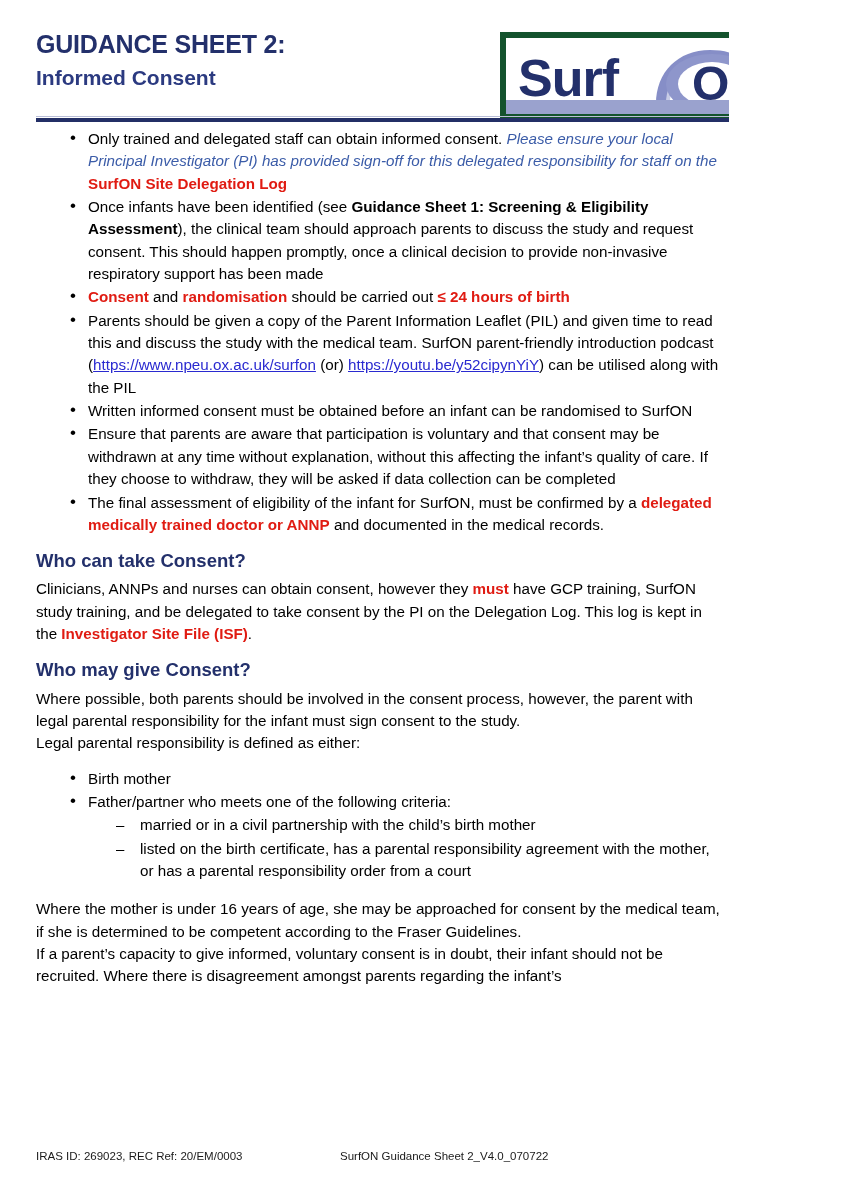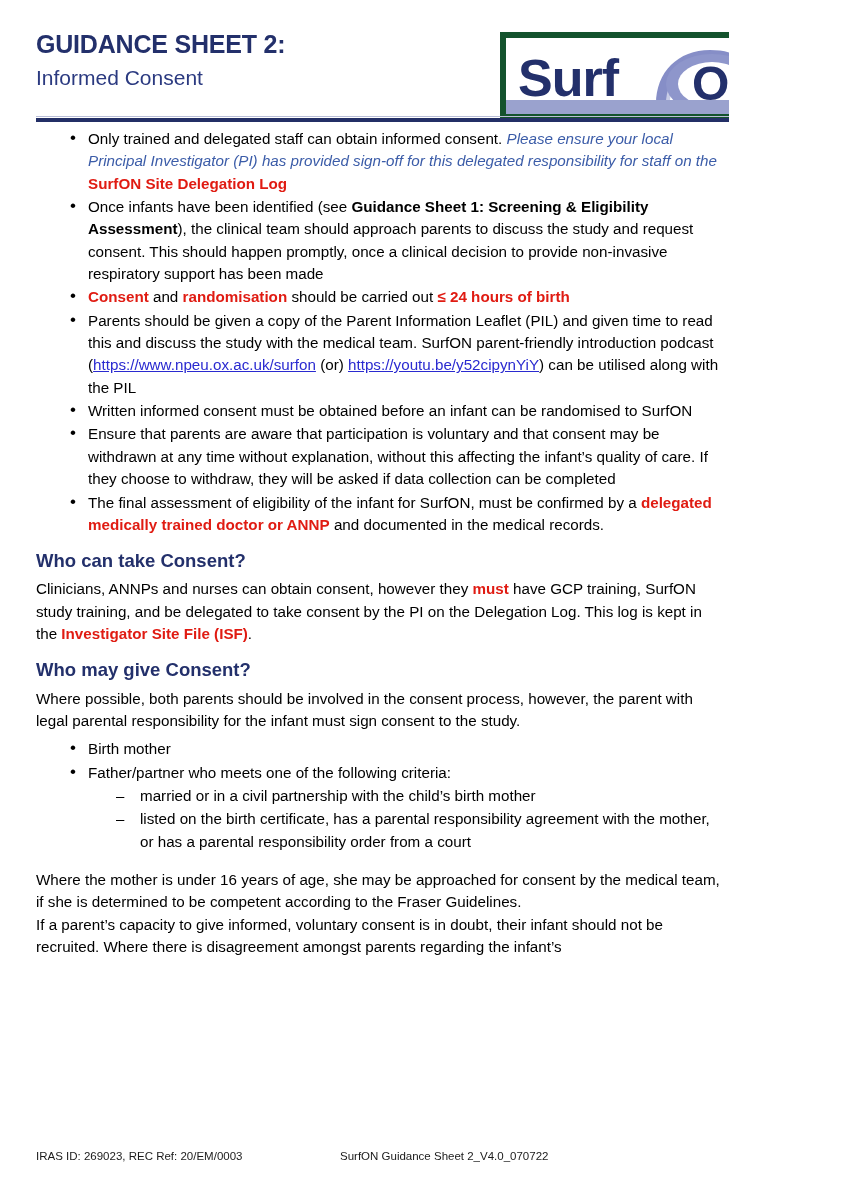--- a/index.html
+++ b/index.html
@@ -37,21 +37,21 @@
   .doc-title {
     font-size: 25px;
     font-weight: bold;
     color: #23306b;
     letter-spacing: -0.2px;
     line-height: 1.15;
     margin: 0;
   }
   .doc-subtitle {
     font-size: 21px;
-    font-weight: normal;
+    font-weight: bold;
     color: #2b3a80;
     line-height: 1.2;
     margin: 6px 0 0 0;
   }
 
   
   .logo {
     position: absolute;
     right: 2px;
     top: 2px;
@@ -235,22 +235,23 @@
         <li><span>Written informed consent must be obtained before an infant can be randomised to SurfON</span></li>
         <li><span>Ensure that parents are aware that participation is voluntary and that consent may be withdrawn at any time without explanation, without this affecting the infant’s quality of care. If they choose to withdraw, they will be asked if data collection can be completed</span></li>
         <li><span>The final assessment of eligibility of the infant for SurfON, must be confirmed by a </span><span class="red-b">delegated medically trained doctor or ANNP</span><span> and documented in the medical records.</span></li>
       </ul>
 
     <div class="h2">Who can take Consent?</div>
     <p class="para" id="who-can-take-para"><span>Clinicians, ANNPs and nurses can obtain consent, however they </span><span class="red-b">must</span><span> have GCP training, SurfON study training, and be delegated to take consent by the PI on the Delegation Log. This log is kept in the </span><span class="red-b">Investigator Site File (ISF)</span><span>.</span></p>
 
     <div class="h2">Who may give Consent?</div>
     <p class="para">Where possible, both parents should be involved in the consent process, however, the parent with legal parental responsibility for the infant must sign consent to the study.</p>
-
-    <ul class="bullets" id="pr-list" style="margin-top:6px;">
+    <p class="para-tight">Legal parental responsibility is defined as either:</p>
+
+    <ul class="bullets" id="pr-list" style="margin-top:13px;">
         <li><span>Birth mother</span></li>
         <li><span>Father/partner who meets one of the following criteria:</span><ul class="subbullets">
             <li>married or in a civil partnership with the child’s birth mother</li>
             <li>listed on the birth certificate, has a parental responsibility agreement with the mother, or has a parental responsibility order from a court</li>
           </ul></li>
       </ul>
 
     <p class="para" style="margin-top:16px;">Where the mother is under 16 years of age, she may be approached for consent by the medical team, if she is determined to be competent according to the Fraser Guidelines.</p>
     <p class="para">If a parent’s capacity to give informed, voluntary consent is in doubt, their infant should not be recruited. Where there is disagreement amongst parents regarding the infant’s</p>
   </div>

